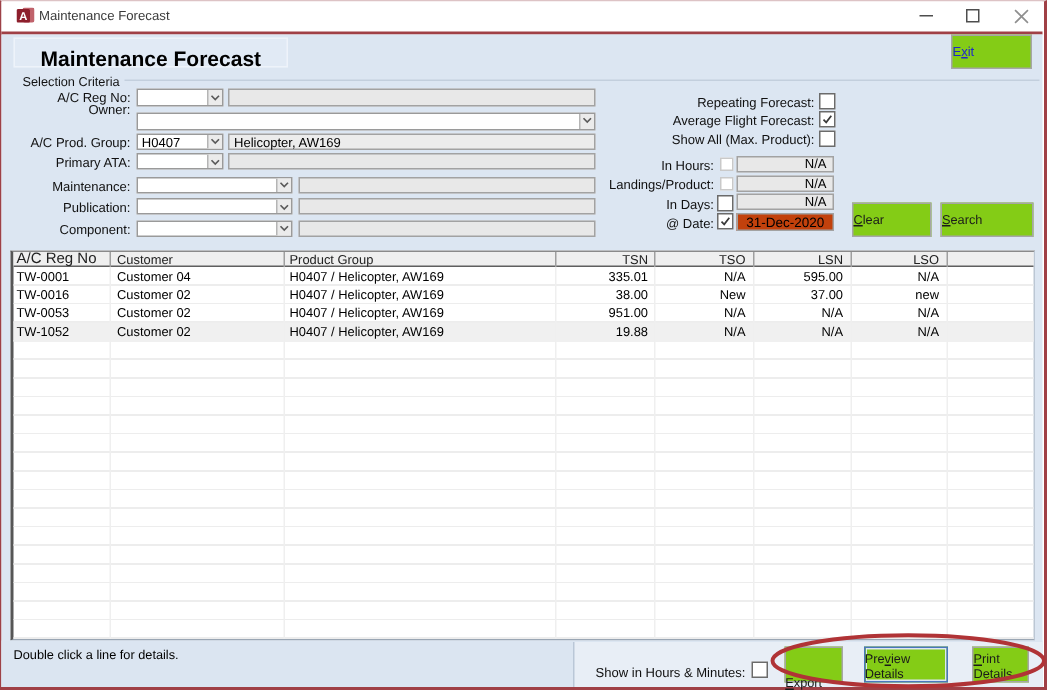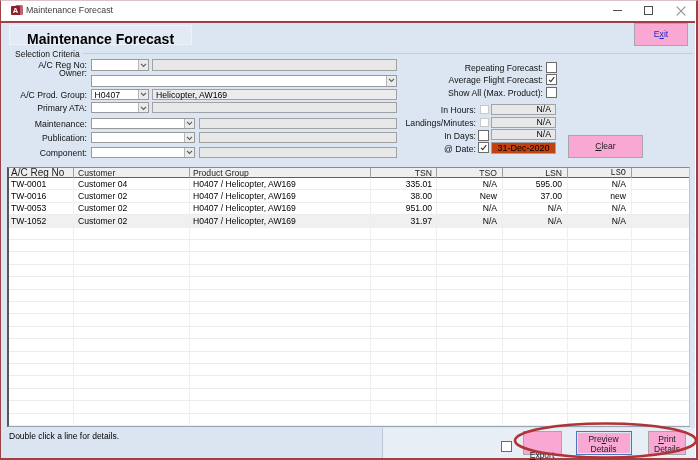--- a/index.html
+++ b/index.html
@@ -11,21 +11,21 @@
 #title-text { position:absolute; left:25px; top:4px; font-size:8.8px; color:#3b3b3b; }
 #redline { position:absolute; left:0; top:20px; width:694px; height:2px; background:#a04046; }
 #client { position:absolute; left:0; top:22px; width:694px; height:435px; background:#dce6f2; }
 .abs { position:absolute; }
 .lbl { position:absolute; font-size:8.7px; color:#111; text-align:right; height:12px; line-height:12px; white-space:nowrap; }
 .fld { position:absolute; height:11px; border:1px solid #a2a2a2; background:#e8e8e8; font-size:8.7px; color:#000; }
 .combo { position:absolute; height:11px; border:1px solid #9a9a9a; background:#fff; font-size:8.7px; color:#000; }
 .arrowbox { position:absolute; right:0; top:0; bottom:0; width:10px; border-left:1px solid #b5b5b5; background:#ebebeb; }
 .arrowbox svg { position:absolute; left:1px; top:2.5px; }
 .cb { position:absolute; background:#fff; border:1px solid #6b6b6b; }
-.btn { position:absolute; background:#f9a8d4; border:1px solid #a6a6a6; color:#1a1a1a; text-align:center; }
+.btn { position:absolute; background:#84cc16; border:1px solid #a6a6a6; color:#1a1a1a; text-align:left; }
 u { text-decoration:underline; }
 </style>
 </head>
 <body>
 <div id="win">
   <div id="titlebar">
     <svg class="abs" style="left:10px; top:4px;" width="12" height="11" viewBox="0 0 12 11">
       <rect x="4" y="0" width="8" height="10" rx="1.5" fill="#c0626b"></rect>
       <rect x="0" y="1" width="9" height="9" rx="1" fill="#8d1f2c"></rect>
       <text x="4.5" y="8" font-size="7.5" font-weight="bold" fill="#fff" text-anchor="middle" font-family="Liberation Sans">A</text>
@@ -110,21 +110,21 @@
             <path d="M1 0.8 L3.5 3.4 L6 0.8" fill="none" stroke="#5a5a5a" stroke-width="1.1"></path>
           </svg>
         </span>
       </div>
     <div class="fld" style="left:198px; top:123.5px; width:198px;"></div>
 
     <div class="lbl" style="left:300px; top:51px; width:242px;">Average Flight Forecast:</div>
     <div class="lbl" style="left:300px; top:38.5px; width:242px;">Repeating Forecast:</div>
     <div class="lbl" style="left:300px; top:64px; width:242px;">Show All (Max. Product):</div>
     <div class="lbl" style="left:300px; top:81px; width:175px;">In Hours:</div>
-    <div class="lbl" style="left:300px; top:94px; width:175px;">Landings/Minutes:</div>
+    <div class="lbl" style="left:300px; top:94px; width:175px;">Landings/Product:</div>
     <div class="lbl" style="left:300px; top:119.5px; width:175px;">@ Date:</div>
     <div class="lbl" style="left:300px; top:106.5px; width:175px;">In Days:</div>
 
     <div class="cb" style="left:545px; top:38.5px; width:11px; height:11px;"></div>
     <div class="cb" style="left:545px; top:51px; width:11px; height:11px;">
         <svg width="9" height="9" viewBox="0 0 9 9" style="position:absolute;left:0;top:0;">
           <path d="M2 4.8 L3.8 6.6 L7.2 2.2" fill="none" stroke="#3a3a3a" stroke-width="1.15"></path>
         </svg>
       </div>
     <div class="cb" style="left:545px; top:64px; width:11px; height:11px;"></div>
@@ -135,21 +135,22 @@
         <svg width="9" height="9" viewBox="0 0 9 9" style="position:absolute;left:0;top:0;">
           <path d="M2 4.8 L3.8 6.6 L7.2 2.2" fill="none" stroke="#3a3a3a" stroke-width="1.15"></path>
         </svg>
       </div>
 
     <div class="fld" style="left:490px; top:81px; width:65px; text-align:right; padding-right:4px; line-height:9px;">N/A</div>
     <div class="fld" style="left:490px; top:93.5px; width:65px; text-align:right; padding-right:4px; line-height:9px;">N/A</div>
     <div class="fld" style="left:490px; top:106px; width:65px; text-align:right; padding-right:4px; line-height:9px;">N/A</div>
     <div class="fld" style="left:490px; top:118.5px; width:65px; height:12px; background:#c2410c; text-align:center; line-height:10px; font-size:9px;">31-Dec-2020</div>
 
-    <div class="btn" style="left:567px; top:112px; width:75px; height:23px; font-size:8.5px; line-height:21px;"><u>C</u>lear</div>
+    <div class="btn" style="left:567px; top:112px; width:53px; height:23px; font-size:8.5px; line-height:21px;"><u>C</u>lear</div>
+    <div class="btn" style="left:626px; top:112px; width:62px; height:23px; font-size:8.5px; line-height:21px;"><u>S</u>earch</div>
 
     <div class="abs" id="tbl" style="left:6px; top:143.5px; width:683px; height:260.5px; background:#fff;
          border-left:2px solid #565656; border-top:1px solid #8a8a8a; border-right:1px solid #bcc7d4; border-bottom:1px solid #9aa6b4;">
 
       <div class="abs" style="left:0; top:10.5px; width:680px; height:248px;
         background:repeating-linear-gradient(to bottom, transparent 0px, transparent 11.4px, #ededed 11.4px, #ededed 12.4px);"></div>
 
       <div class="abs" style="left:0; top:47.7px; width:680px; height:12.4px; background:#f0f0f0;"></div>
 
       <div class="abs" style="left:64px; top:10.5px; width:1px; height:248px; background:#efefef;"></div>
@@ -167,21 +168,21 @@
       <div class="abs" style="left:427px; top:0; width:1px; height:10.5px; background:#9f9f9f;"></div>
       <div class="abs" style="left:493px; top:0; width:1px; height:10.5px; background:#9f9f9f;"></div>
       <div class="abs" style="left:558px; top:0; width:1px; height:10.5px; background:#9f9f9f;"></div>
       <div class="abs" style="left:622px; top:0; width:1px; height:10.5px; background:#9f9f9f;"></div>
       <div class="abs hdr" style="left:2px; top:0; font-size:10px; line-height:10px; color:#222;">A/C Reg No</div>
       <div class="abs hdr" style="left:69px; top:0; font-size:8.6px; line-height:10px; color:#222;">Customer</div>
       <div class="abs hdr" style="left:184px; top:0; font-size:8.6px; line-height:10px; color:#222;">Product Group</div>
       <div class="abs hdr" style="left:361px; top:0; width:62px; text-align:right; font-size:8.6px; line-height:10px; color:#222;">TSN</div>
       <div class="abs hdr" style="left:427px; top:0; width:61px; text-align:right; font-size:8.6px; line-height:10px; color:#222;">TSO</div>
       <div class="abs hdr" style="left:493px; top:0; width:60px; text-align:right; font-size:8.6px; line-height:10px; color:#222;">LSN</div>
-      <div class="abs hdr" style="left:558px; top:0; width:59px; text-align:right; font-size:8.6px; line-height:10px; color:#222;font-family:Liberation Mono, monospace;">LSO</div>
+      <div class="abs hdr" style="left:558px; top:0; width:59px; text-align:right; font-size:8.6px; line-height:10px; color:#222;">LSO</div>
 
       <div class="abs row" style="top:11px;">
         <span style="position:absolute;left:2px;">TW-0001</span>
           <span style="position:absolute;left:69px;">Customer 04</span>
           <span style="position:absolute;left:184px;">H0407 / Helicopter, AW169</span>
         <span style="position:absolute;left:361px;width:62px;text-align:right;">335.01</span>
           <span style="position:absolute;left:427px;width:61px;text-align:right;">N/A</span>
           <span style="position:absolute;left:493px;width:60px;text-align:right;">595.00</span>
           <span style="position:absolute;left:558px;width:59px;text-align:right;">N/A</span>
       </div>
@@ -200,30 +201,31 @@
           <span style="position:absolute;left:184px;">H0407 / Helicopter, AW169</span>
         <span style="position:absolute;left:361px;width:62px;text-align:right;">951.00</span>
           <span style="position:absolute;left:427px;width:61px;text-align:right;">N/A</span>
           <span style="position:absolute;left:493px;width:60px;text-align:right;">N/A</span>
           <span style="position:absolute;left:558px;width:59px;text-align:right;">N/A</span>
       </div>
       <div class="abs row" style="top:48.2px;">
         <span style="position:absolute;left:2px;">TW-1052</span>
           <span style="position:absolute;left:69px;">Customer 02</span>
           <span style="position:absolute;left:184px;">H0407 / Helicopter, AW169</span>
-        <span style="position:absolute;left:361px;width:62px;text-align:right;">31.97</span>
+        <span style="position:absolute;left:361px;width:62px;text-align:right;">19.88</span>
           <span style="position:absolute;left:427px;width:61px;text-align:right;">N/A</span>
           <span style="position:absolute;left:493px;width:60px;text-align:right;">N/A</span>
           <span style="position:absolute;left:558px;width:59px;text-align:right;">N/A</span>
       </div>
     </div>
 
     <div class="abs" style="left:0; top:404px; width:694px; height:31px; background:#dbe5f1;"></div>
     <div class="abs" style="left:381px; top:404.5px; width:313px; height:30.5px; background:#e8eef6; border-left:1px solid #bac7d7;"></div>
     <div class="abs" style="left:8px; top:408px; font-size:8.5px; color:#000;">Double click a line for details.</div>
+    <div class="lbl" style="left:330px; top:419px; width:166px;">Show in Hours &amp; Minutes:</div>
     <div class="cb" style="left:500px; top:418px; width:11px; height:11px;"></div>
     <div class="btn" style="left:521.5px; top:407.5px; width:39px; height:24px; font-size:8.5px; line-height:10px; padding-top:18px;"><u>E</u>xport<br>Report</div>
     <div class="btn" style="left:574.5px; top:407.5px; width:56px; height:24px; font-size:8.5px; line-height:10px; padding-top:2px; border:1px solid #4a76bc; box-shadow:inset 0 0 0 1px #dce6f4;">Pre<u>v</u>iew<br>Details</div>
     <div class="btn" style="left:647px; top:407.5px; width:38px; height:24px; font-size:8.5px; line-height:10px; padding-top:2px;"><u>P</u>rint<br>Details</div>
     <svg class="abs" style="left:512px; top:399px;" width="186" height="38" viewBox="0 0 186 38">
       <ellipse cx="92.5" cy="18.5" rx="90.5" ry="17" fill="none" stroke="#b03336" stroke-width="2.6"></ellipse>
     </svg>
   </div>
 </div>
 <style>

